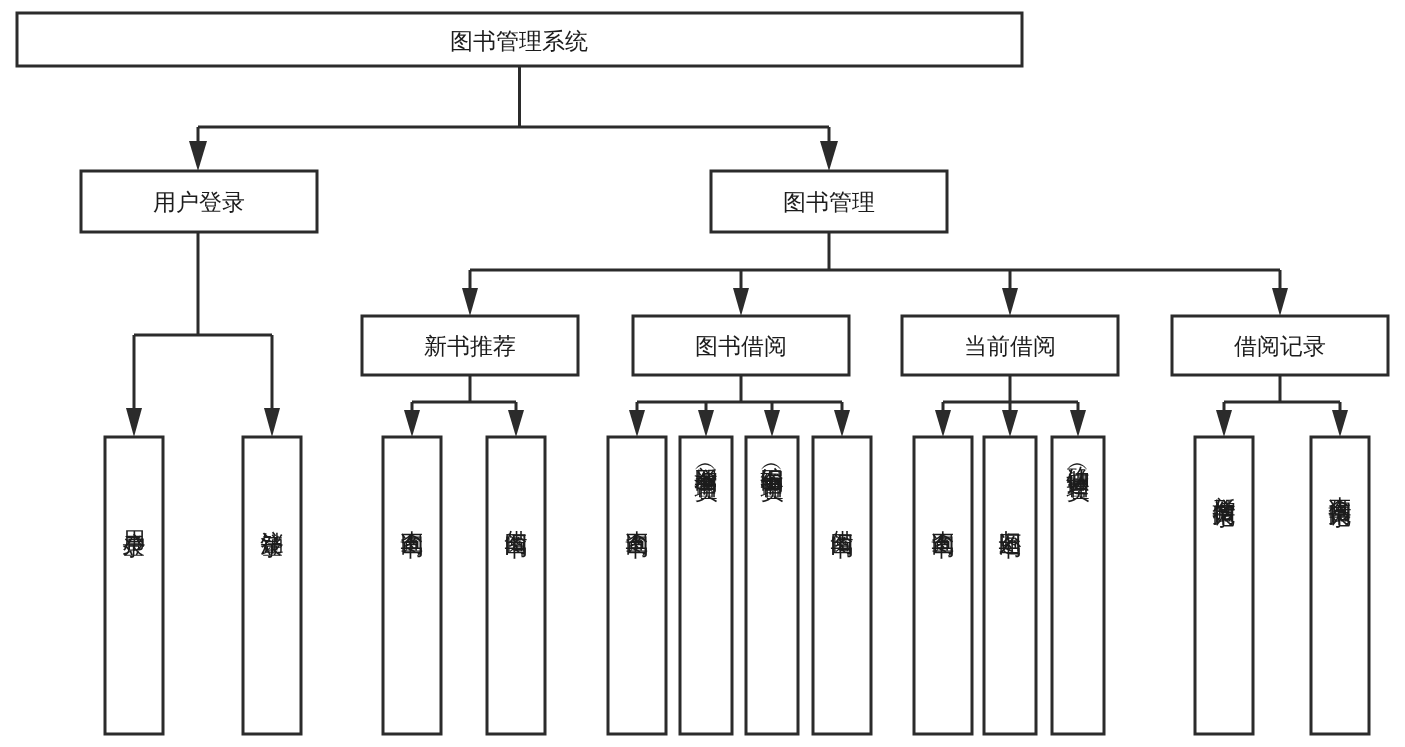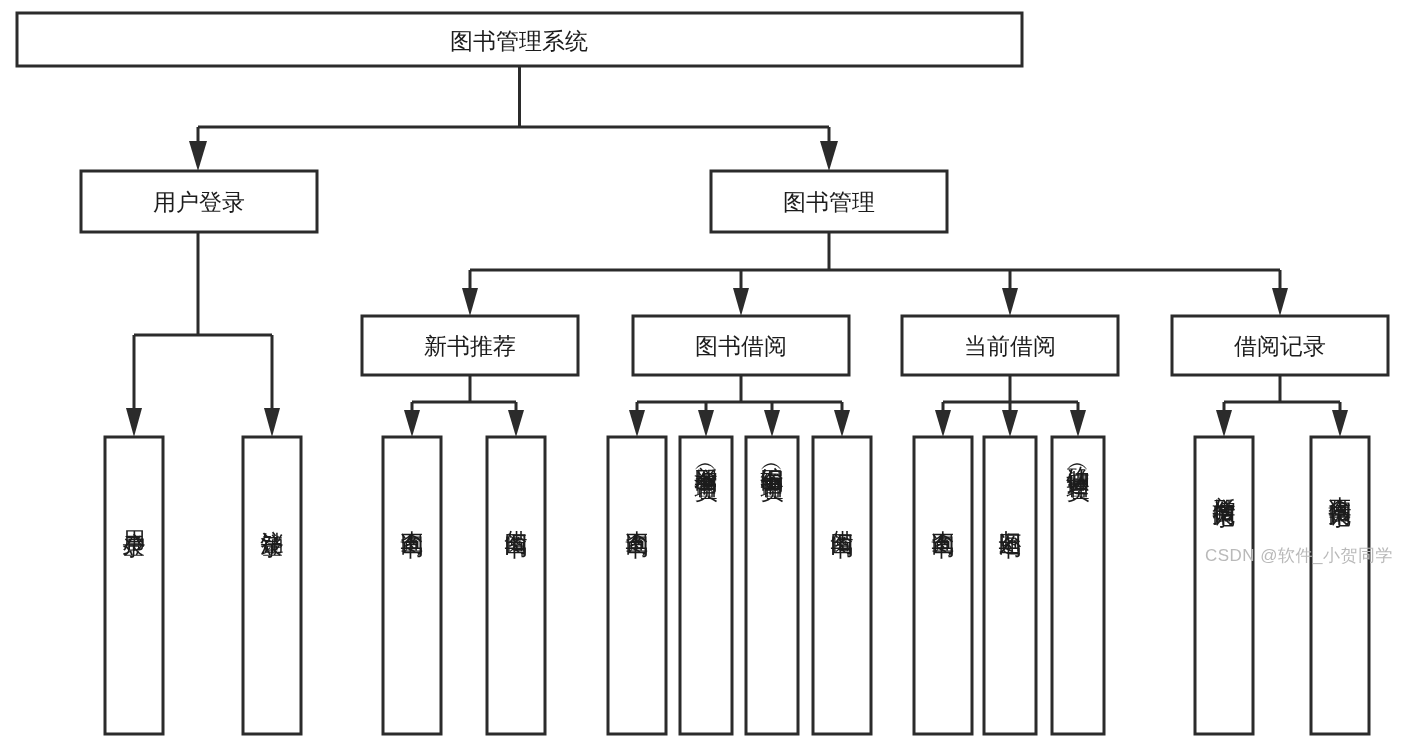--- a/index.html
+++ b/index.html
@@ -199,14 +199,13 @@
     <div class="node-label-v" style="left:842px; top:512px;">借阅图书</div>
 
     <div class="node-label-v" style="left:943px; top:512px;">查询图书</div>
     <div class="node-label-v" style="left:1010px; top:512px;">归还图书</div>
     <div class="node-label-v" style="left:1078px; top:448px;">确认归还（管理员）</div>
 
     <div class="node-label-v" style="left:1224px; top:478px;">新增借阅记录</div>
     <div class="node-label-v" style="left:1340px; top:478px;">查询借阅记录</div>
   </div>
 
-  <div class="watermark">CSDN @软件_小贺同学</div>
 </div>
 
 </body></html>

